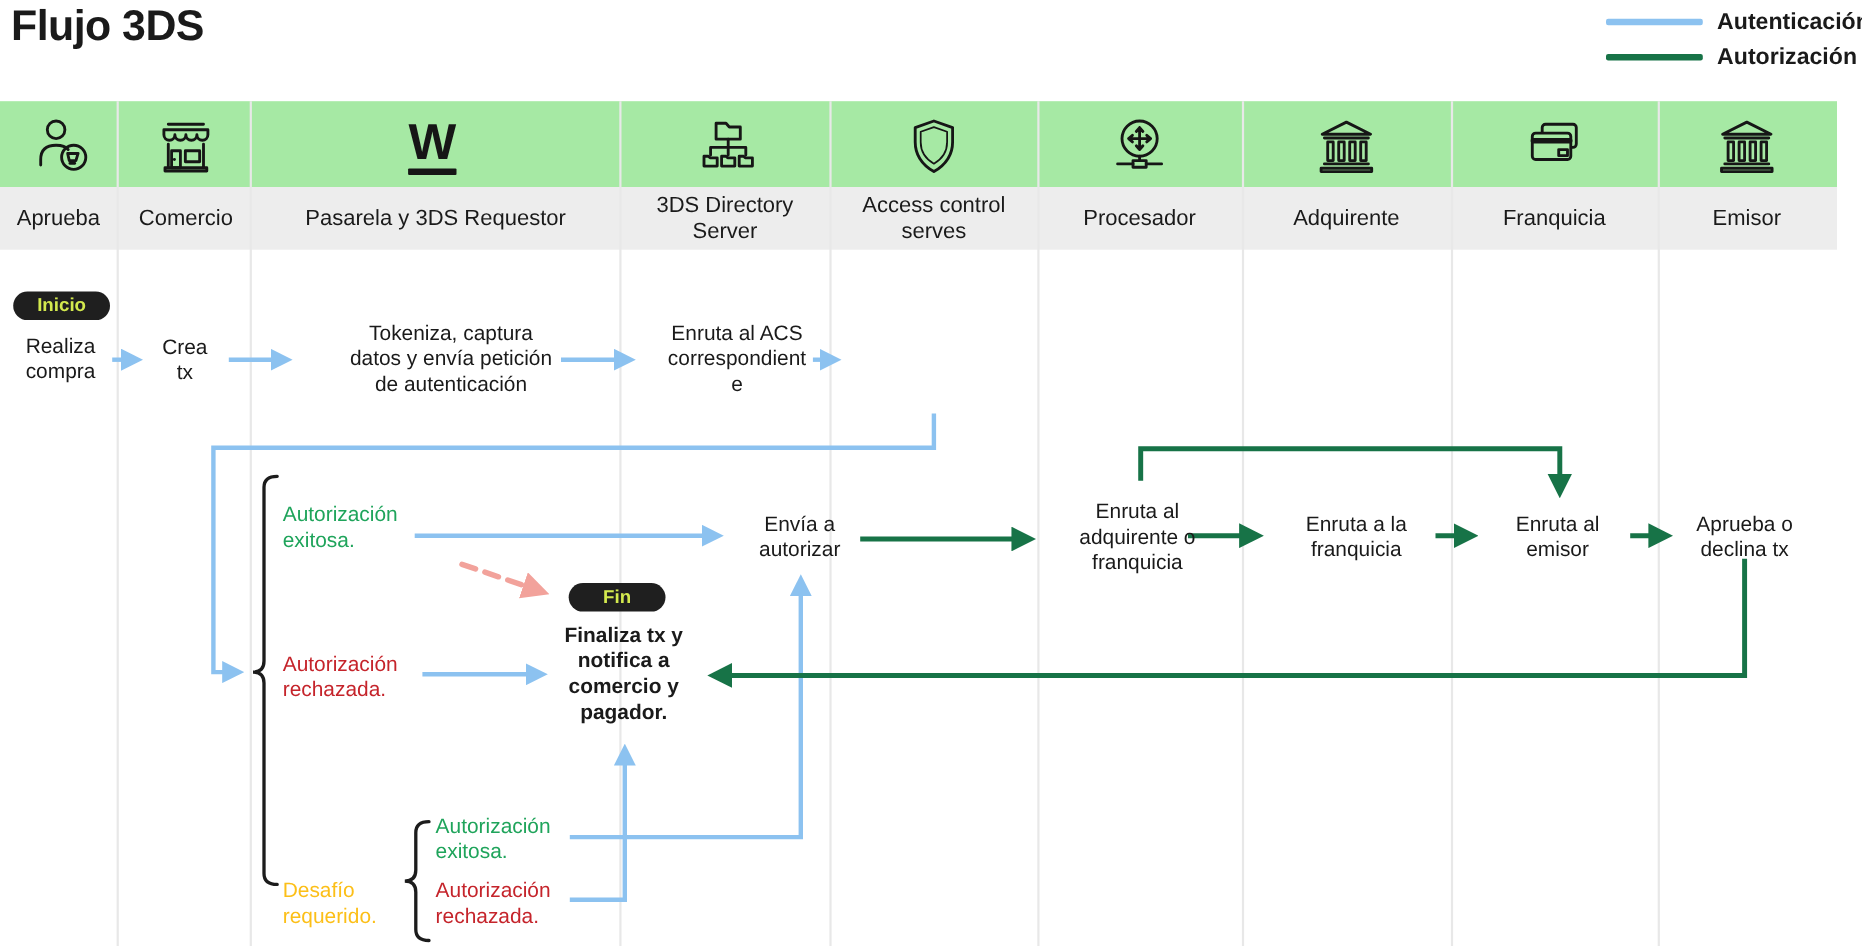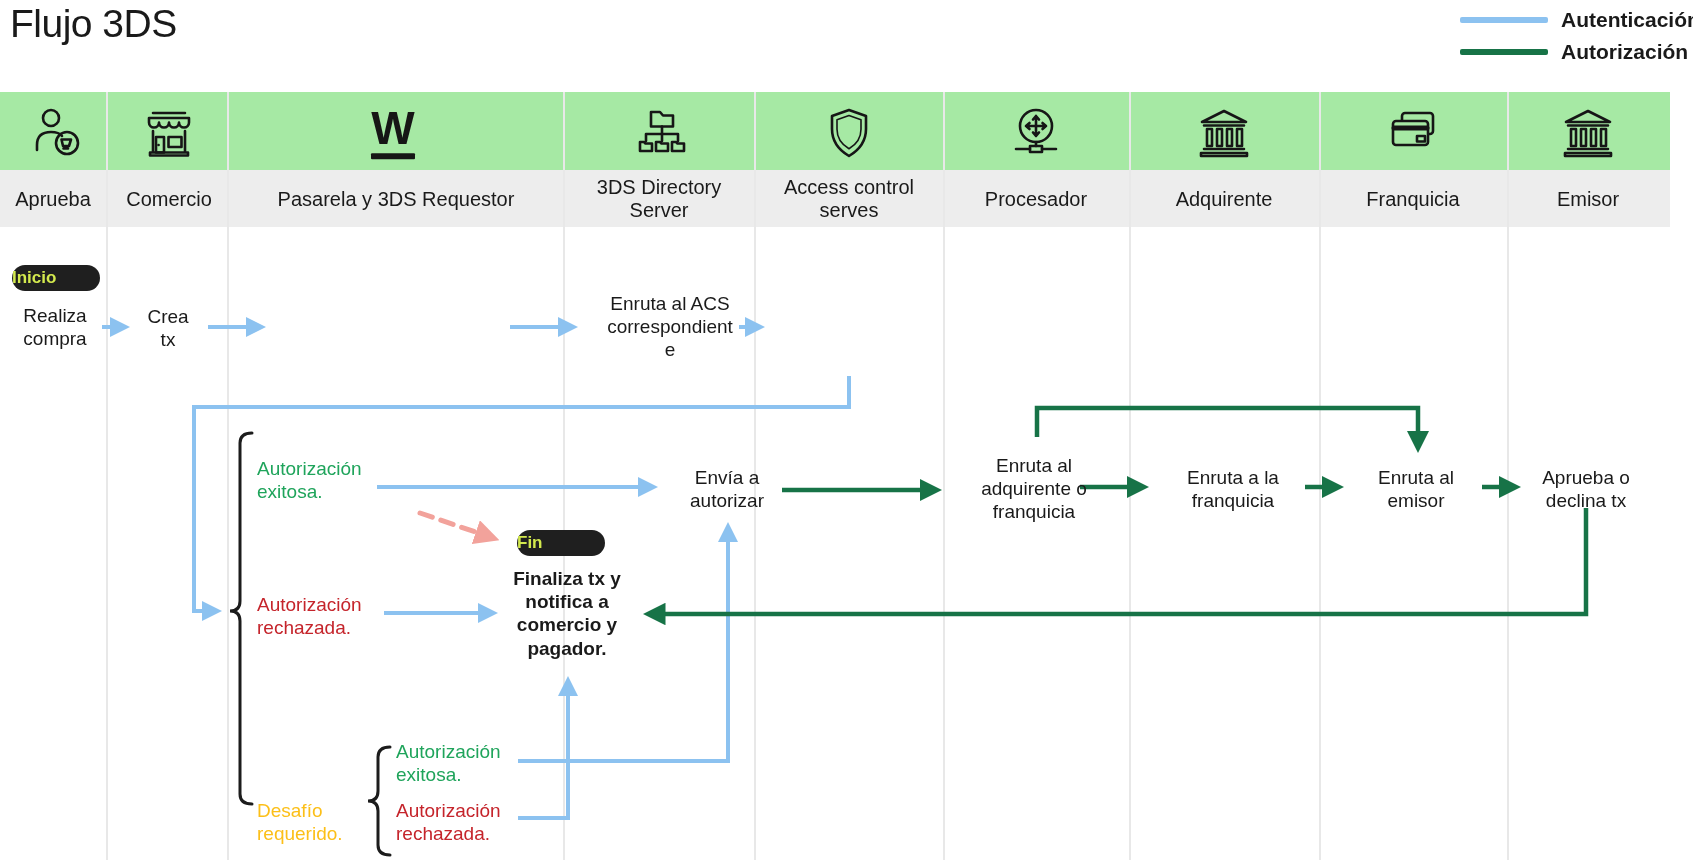--- a/index.html
+++ b/index.html
@@ -3,21 +3,21 @@
 <meta charset="utf-8">
 <style>
   :root{
     --auth-blue:#8cc2f0; --autz-green:#177347; --band-green:#a6e9a4; --band-gray:#ededed;
     --lane-line:#e8e8e8; --pill-bg:#1f1f1f; --pill-text:#d3e94e; --ok-green:#1fa45b;
     --ko-red:#c5242b; --warn-orange:#fcbf18; --pink:#f2a29b; --ink:#1a1a1a;
   }
   html,body{margin:0;padding:0;background:#fff;}
   .canvas{position:relative;width:1693px;height:860px;background:#fff;overflow:hidden;
           font-family:"Liberation Sans",sans-serif;color:var(--ink);}
-  .title{position:absolute;left:10px;top:2px;font-size:39px;font-weight:400;letter-spacing:-.5px;}
+  .title{position:absolute;left:10px;top:2px;font-size:39px;font-weight:700;letter-spacing:-.5px;}
   .legend{position:absolute;left:1460px;top:8px;}
   .legend-row{display:flex;align-items:center;height:24px;margin-bottom:8px;}
   .swatch{width:88px;height:6px;border-radius:2px;margin-right:13px;display:inline-block;}
   .swatch.blue{background:var(--auth-blue);}
   .swatch.green{background:var(--autz-green);}
   .legend-label{font-size:21px;font-weight:600;}
   .band-green{position:absolute;left:0;top:92px;width:1670px;height:78px;background:var(--band-green);}
   .band-gray{position:absolute;left:0;top:170px;width:1670px;height:57px;background:var(--band-gray);}
   .lane-div{position:absolute;top:92px;height:768px;width:2px;background:var(--lane-line);}
   .lane-icon{position:absolute;top:133px;transform:translate(-50%,-50%);}
@@ -25,21 +25,21 @@
   .lane-label{position:absolute;top:199px;transform:translate(-50%,-50%);font-size:20px;
               text-align:center;white-space:pre-line;line-height:1.15;}
   .node{position:absolute;transform:translate(-50%,-50%);text-align:center;white-space:pre-line;
         font-size:19px;line-height:1.22;}
   .node.left{transform:translate(0,-50%);text-align:left;}
   .node.bold{font-weight:700;}
   .green{color:var(--ok-green);}
   .red{color:var(--ko-red);}
   .orange{color:var(--warn-orange);margin-top:22px;}
   .badge{position:absolute;transform:translate(-50%,-50%);background:var(--pill-bg);color:var(--pill-text);
-         width:88px;height:26px;line-height:26px;border-radius:14px;font-size:17px;font-weight:600;}
+         width:88px;height:26px;line-height:26px;border-radius:14px;font-size:17px;font-weight:600;text-align:center;}
   .wlogo{display:flex;flex-direction:column;align-items:center;}
   .wlogo .wtext{font-size:46px;font-weight:800;line-height:.95;color:#161616;}
   .wlogo .wbar{width:44px;height:6px;background:#161616;margin-top:2px;border-radius:1px;}
   svg.connectors{position:absolute;left:0;top:0;pointer-events:none;}
   .lb{stroke:var(--auth-blue);stroke-width:4;fill:none;}
   .lg{stroke:var(--autz-green);stroke-width:4.5;fill:none;}
   .lp{stroke:var(--pink);stroke-width:5;fill:none;stroke-dasharray:13 9;stroke-linecap:round;}
   .lbk{stroke:#1c1c1c;stroke-width:3;fill:none;stroke-linecap:round;}
 </style>
 </head>
@@ -194,20 +194,23 @@
     <path class="lbk" d="M390,747 Q378,747 378,757 L378,791 Q378,801 368,801 Q378,801 378,811 L378,845 Q378,855 390,855"></path>
   </svg>
 
   <div class="badge" style="left:56px;top:278px">Inicio</div>
   <div class="badge" style="left:561px;top:543px">Fin</div>
 
   <div class="node" style="left:55px;top:327px">Realiza
 compra</div>
   <div class="node" style="left:168px;top:328px">Crea
 tx</div>
+  <div class="node" style="left:410px;top:327px">Tokeniza, captura
+datos y envía petición
+de autenticación</div>
   <div class="node" style="left:670px;top:327px">Enruta al ACS
 correspondient
 e</div>
   <div class="node" style="left:727px;top:489px">Envía a
 autorizar</div>
   <div class="node" style="left:1034px;top:489px">Enruta al
 adquirente o
 franquicia</div>
   <div class="node" style="left:1233px;top:489px">Enruta a la
 franquicia</div>

